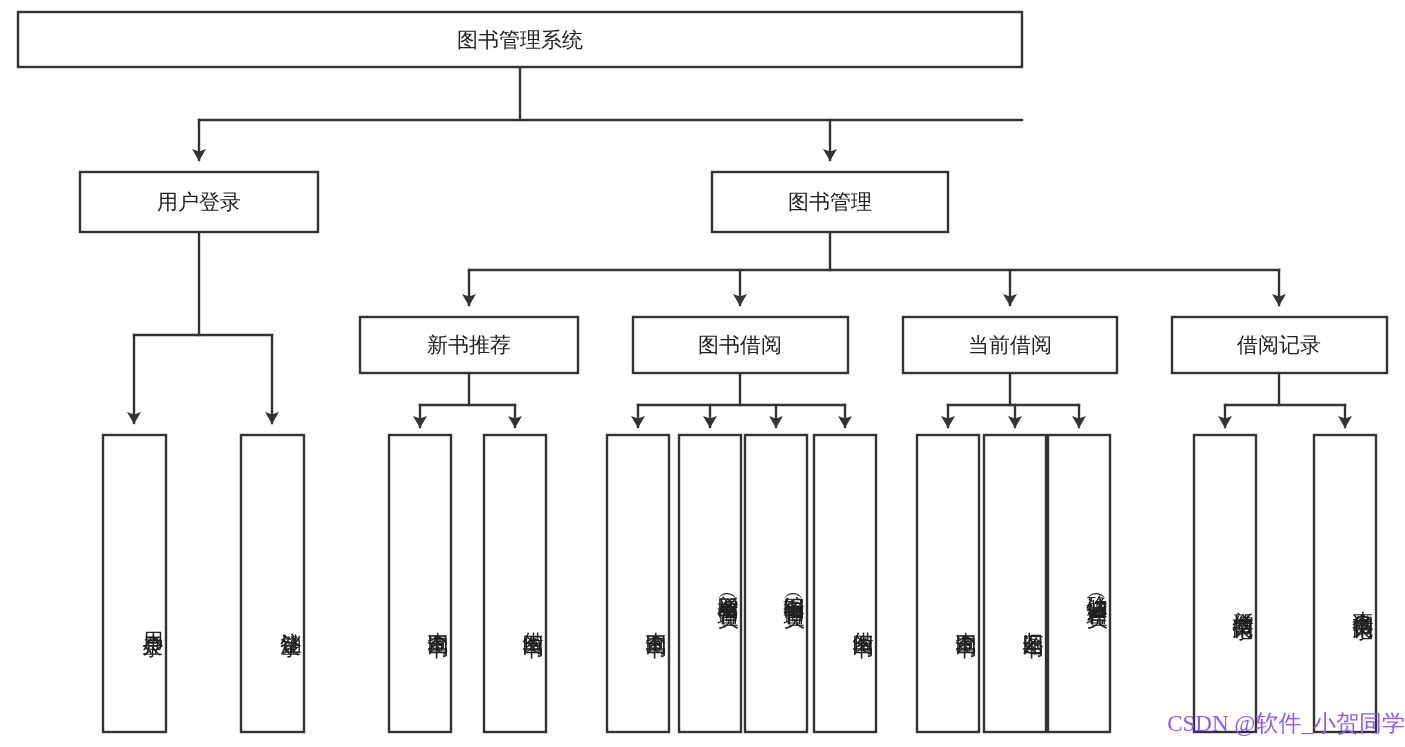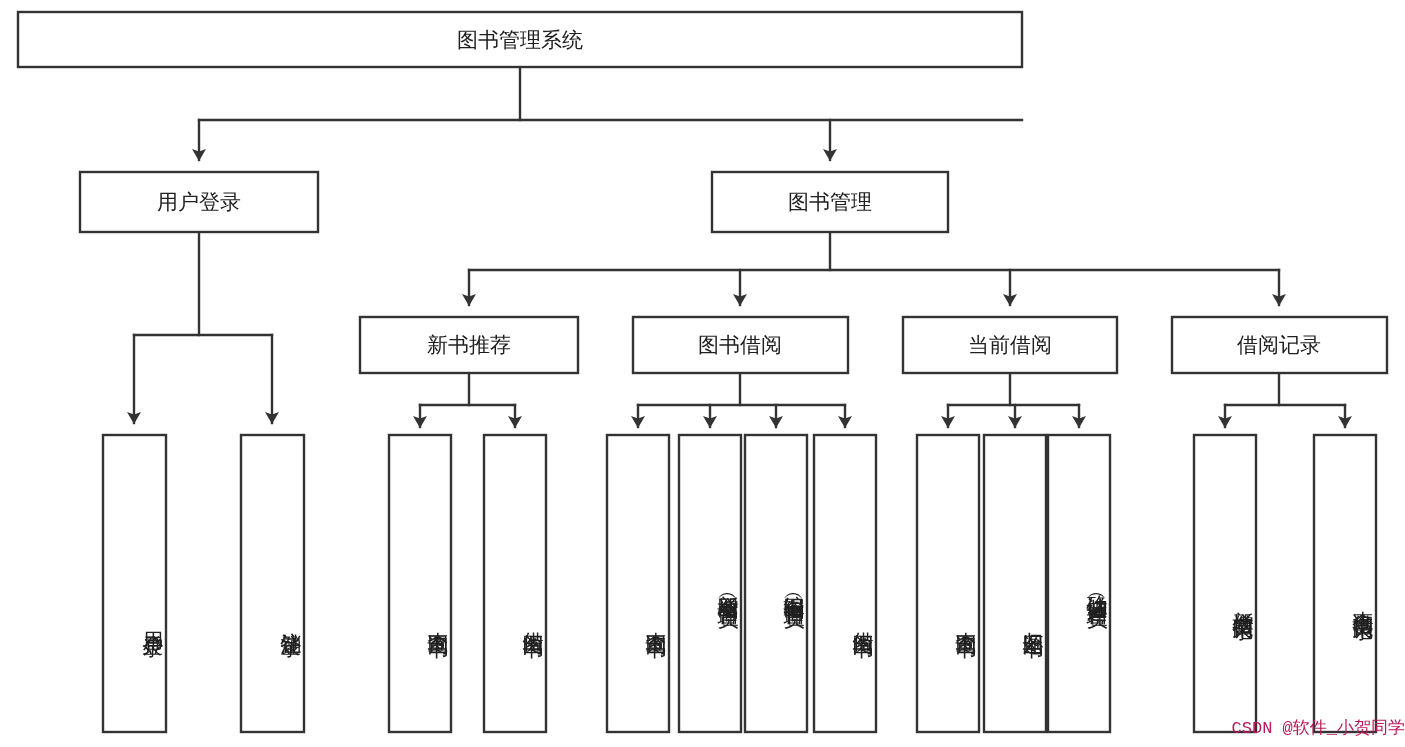--- a/index.html
+++ b/index.html
@@ -63,23 +63,23 @@
     white-space: nowrap;
     pointer-events: none;
     display: flex;
     align-items: flex-start;
     justify-content: center;
   }
   .watermark {
     position: absolute;
     right: 8px;
     bottom: 8px;
-    font-family: Liberation Mono, monospace;
-    font-size: 17px;
-    color: #be185d;
+    font-family: Liberation Serif, serif;
+    font-size: 23px;
+    color: #8b5cf6;
     white-space: nowrap;
     user-select: none;
   }
 </style>
 </head>
 <body>
 
 <div id="diagram-root">
 
   <svg class="diagram" viewBox="0 0 1405 747">

